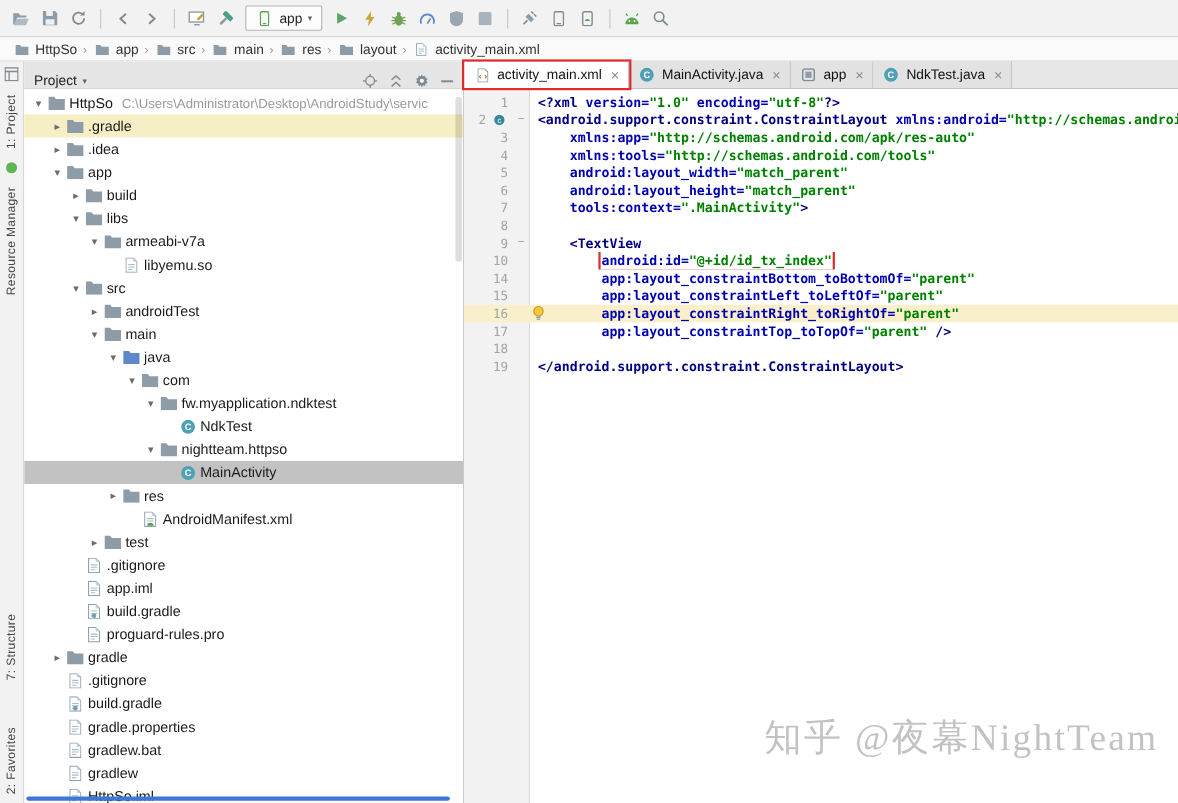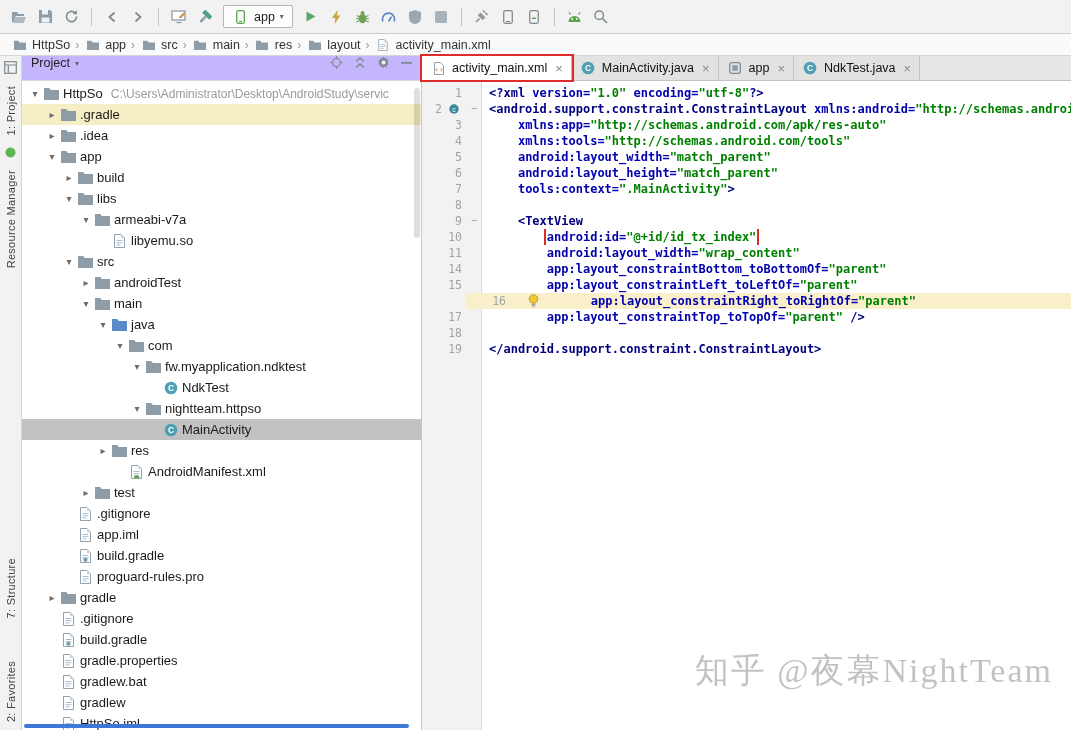--- a/index.html
+++ b/index.html
@@ -25,21 +25,21 @@
   .stripe { width:22px; background:#F2F2F2; border-right:1px solid #D5D5D5; display:flex; flex-direction:column; align-items:center; }
   .stripe-top, .stripe-bottom { display:flex; flex-direction:column; align-items:center; gap:12px; }
   .stripe-top { padding-top:5px; }
   .stripe-bottom { gap:42px; padding-bottom:8px; }
   .stripe-spacer { flex:1; }
   .stripe-label { writing-mode:vertical-rl; transform:rotate(180deg); font-size:11px; color:#444; letter-spacing:0.3px; cursor:pointer; white-space:nowrap; }
   .stripe-ic { cursor:pointer; display:inline-flex; }
 
   
   .panel { width:400px; background:#fff; border-right:1px solid #C6C6C6; display:flex; flex-direction:column; position:relative; }
-  .panel-header { height:25px; background:#c4b5fd; border-bottom:1px solid #D8D8D8; display:flex; align-items:flex-start; padding:0 9px; font-size:12.5px; color:#222; flex:0 0 25px; }
+  .panel-header { height:25px; background:#e5e5e5; border-bottom:1px solid #D8D8D8; display:flex; align-items:flex-end; padding:0 9px; font-size:12.5px; color:#222; flex:0 0 25px; }
   .panel-title { display:inline-flex; align-items:center; gap:5px; cursor:pointer; }
   .panel-hicons { margin-left:auto; display:flex; align-items:center; gap:11px; }
   .ph-btn { display:inline-flex; cursor:pointer; }
   .tree { flex:1; overflow:hidden; font-size:13px; padding-top:2px; position:relative; }
   .tree-row { height:21px; display:flex; align-items:center; white-space:nowrap; overflow:hidden; color:#1A1A1A; cursor:pointer; }
   .tree-row.selected { background:#C2C2C2; }
   .tree-row.match { background:#F6EEC4; }
   .tree-arrow { flex:0 0 16px; width:16px; text-align:center; font-size:10px; color:#6B6B6B; }
   .ic { display:inline-flex; align-items:center; justify-content:center; width:17px; flex:0 0 17px; }
   .tree-label { margin-left:3px; }
@@ -51,21 +51,21 @@
   .editor { flex:1; display:flex; flex-direction:column; min-width:0; }
   .tabs { height:25px; background:#E7E7E7; border-bottom:1px solid #C4C4C4; display:flex; align-items:stretch; flex:0 0 25px; }
   .tab { display:inline-flex; align-items:center; gap:5px; padding:0 8px; font-size:12.5px; color:#111; background:#E2E2E2; border-right:1px solid #C4C4C4; cursor:pointer; position:relative; }
   .tab.selected { background:#fff; }
   .tab.annotated { outline:2px solid #DE2B2B; outline-offset:0px; z-index:2; }
   .tab-close { color:#8A8A8A; font-size:13px; margin-left:3px; cursor:pointer; }
   .editor-body { flex:1; position:relative; overflow:hidden; padding-top:4px;
     font-family:"DejaVu Sans Mono",monospace; font-size:12px; font-weight:bold; line-height:16px;
     background:linear-gradient(to right,#F2F2F2 0,#F2F2F2 59px,#D9D9D9 59px,#D9D9D9 60px,#fff 60px); }
   .code-row { display:flex; height:16px; }
-  .code-row.current { background:#F9F0CB;margin-left:44px; }
+  .code-row.current { background:#F9F0CB; }
   .gln { flex:0 0 45px; display:flex; justify-content:flex-end; align-items:center; gap:3px; padding-right:5px;
     color:#A3A3A3; font-weight:normal; font-size:11.5px; }
   .fold { flex:0 0 14px; text-align:center; color:#8FA3B0; font-size:10px; font-weight:normal; cursor:pointer; }
   .code-text { flex:1; min-width:0; overflow:hidden; white-space:pre; position:relative; padding-left:8px; }
   .tk-tag { color:#000080; }
   .tk-attr { color:#0000B0; }
   .tk-val { color:#008000; }
   .red-box { outline:2px solid #DE2B2B; outline-offset:1px; }
   .bulb { position:absolute; left:3px; top:1px; cursor:pointer; }
 
@@ -751,27 +751,20 @@
           </div>
           <div class="code-row">
             <span class="gln">
               <span>10</span>
             </span>
             <span class="fold"></span>
             <span class="code-text"><span>        </span><span class="red-box"><span class="tk-attr">android:id=</span><span class="tk-val">"@+id/id_tx_index"</span></span></span>
           </div>
           <div class="code-row">
             <span class="gln">
-              <span>11</span>
-            </span>
-            <span class="fold"></span>
-            <span class="code-text"><span>        </span><span class="tk-attr">android:layout_width=</span><span class="tk-val">"wrap_content"</span></span>
-          </div>
-          <div class="code-row">
-            <span class="gln">
               <span>14</span>
             </span>
             <span class="fold"></span>
             <span class="code-text"><span>        </span><span class="tk-attr">app:layout_constraintBottom_toBottomOf=</span><span class="tk-val">"parent"</span></span>
           </div>
           <div class="code-row">
             <span class="gln">
               <span>15</span>
             </span>
             <span class="fold"></span>

